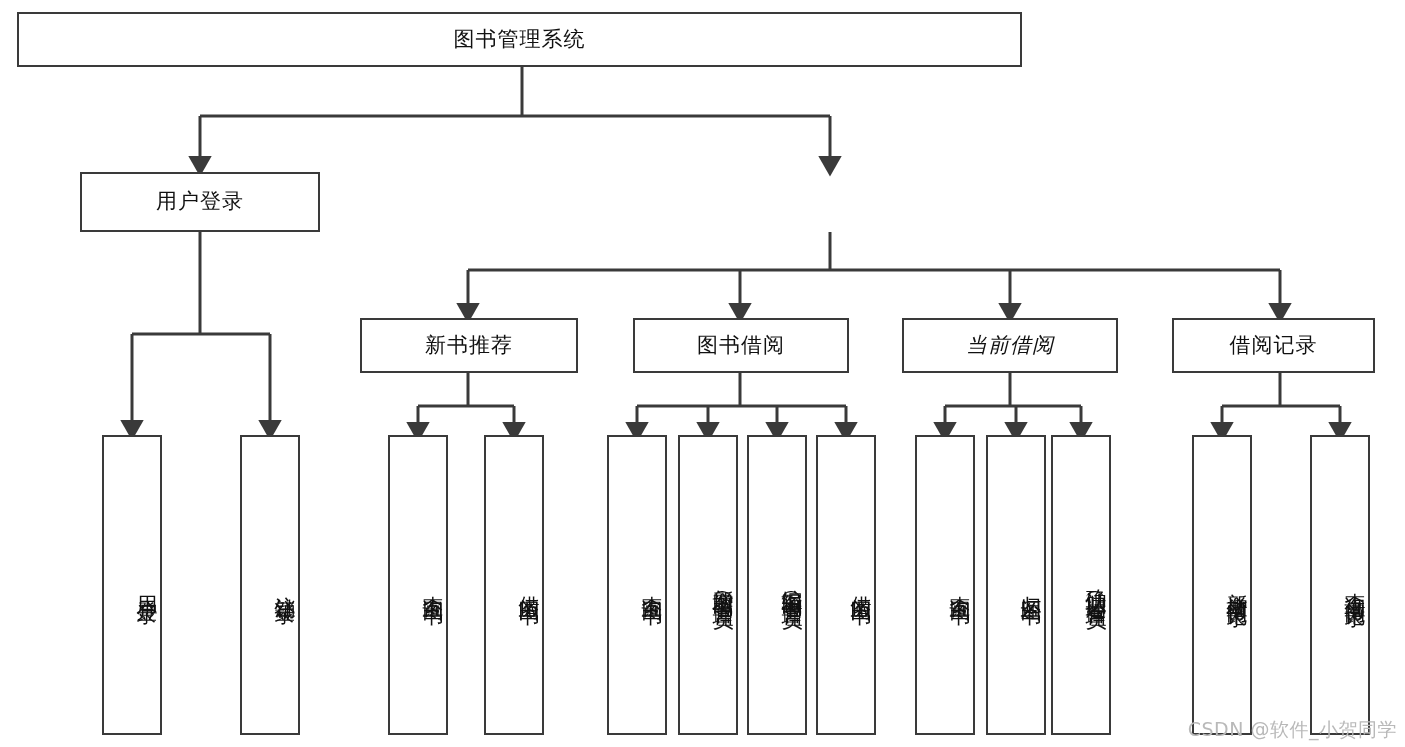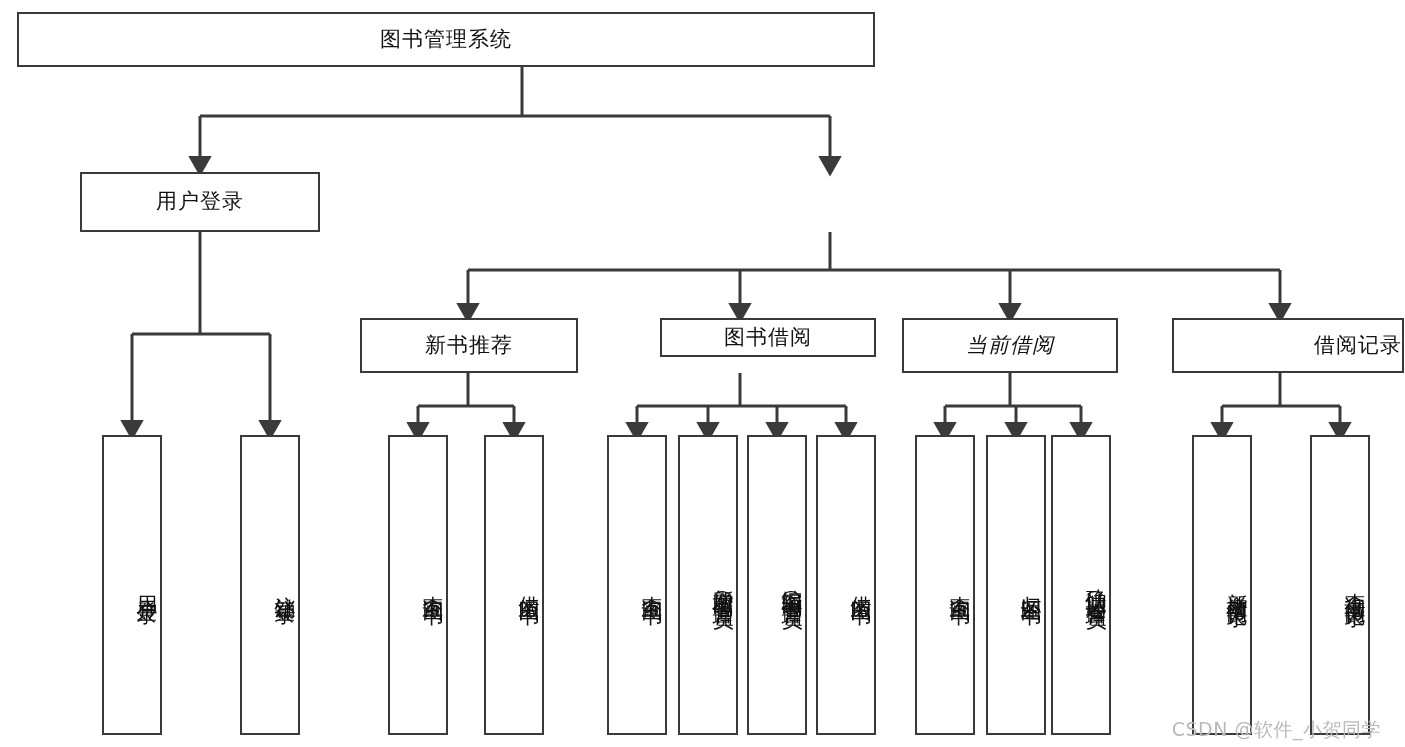--- a/index.html
+++ b/index.html
@@ -53,21 +53,21 @@
   }
   .node.vertical .vlabel {
     writing-mode: vertical-rl;
     text-orientation: upright;
     display: block;
     text-align: left;
     white-space: nowrap;
   }
   .watermark {
     position: absolute;
-    right: 24px;
+    right: 8px;
     bottom: 4px;
     font-size: 19px;
     color: #b9b9b9;
     z-index: 5;
     white-space: nowrap;
     letter-spacing: 0.5px;
     margin-top: 36px;
   }
 </style>
 </head>
@@ -130,38 +130,38 @@
     </g>
 
     <g stroke="#3a3a3a" stroke-width="3" fill="none">
       <path d="M1280,373 L1280,406"></path>
       <path d="M1222,406 L1340,406"></path>
       <path d="M1222,406 L1222,426" marker-end="url(#arrowhead)"></path>
       <path d="M1340,406 L1340,426" marker-end="url(#arrowhead)"></path>
     </g>
   </svg>
 
-  <div class="node horizontal" style="left:17px; top:12px; width:858px; height:55px;">
+  <div class="node horizontal" style="left:17px; top:12px; width:1005px; height:55px;">
     <span>图书管理系统</span>
   </div>
 
   <div class="node horizontal" style="left:80px; top:172px; width:240px; height:60px;">
     <span>用户登录</span>
   </div>
 
   <div class="node horizontal" style="left:360px; top:318px; width:218px; height:55px;">
     <span>新书推荐</span>
   </div>
-  <div class="node horizontal" style="left:660px; top:318px; width:216px; height:39px;align-items:center;">
+  <div class="node horizontal" style="left:633px; top:318px; width:216px; height:55px;align-items:center;">
     <span>图书借阅</span>
   </div>
   <div class="node horizontal" style="left:902px; top:318px; width:216px; height:55px;font-style:italic;">
     <span>当前借阅</span>
   </div>
-  <div class="node horizontal" style="left:1172px; top:318px; width:232px; height:55px;justify-content:flex-end;">
+  <div class="node horizontal" style="left:1172px; top:318px; width:203px; height:55px;">
     <span>借阅记录</span>
   </div>
 
   <div class="node vertical" style="left:102px; top:435px; width:60px; height:300px;">
     <span class="vlabel">用户登录</span>
   </div>
   <div class="node vertical" style="left:240px; top:435px; width:60px; height:300px;">
     <span class="vlabel">注销登录</span>
   </div>
 

